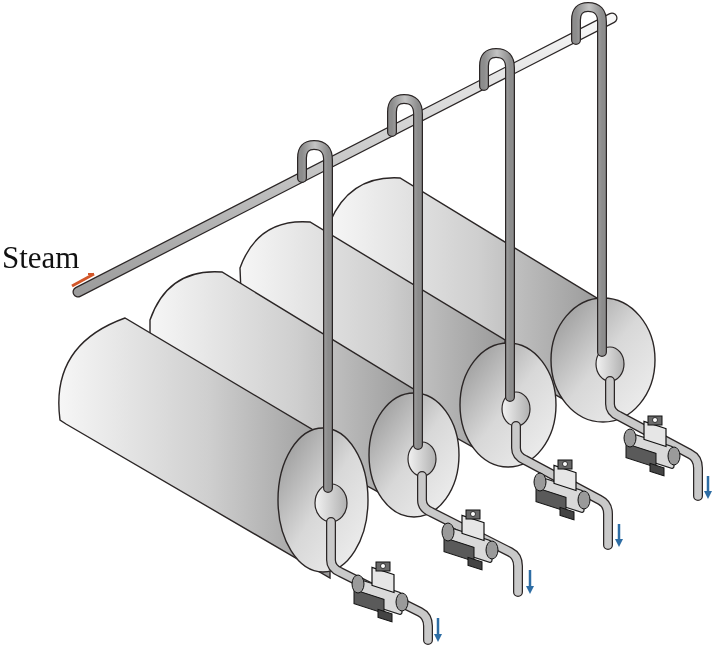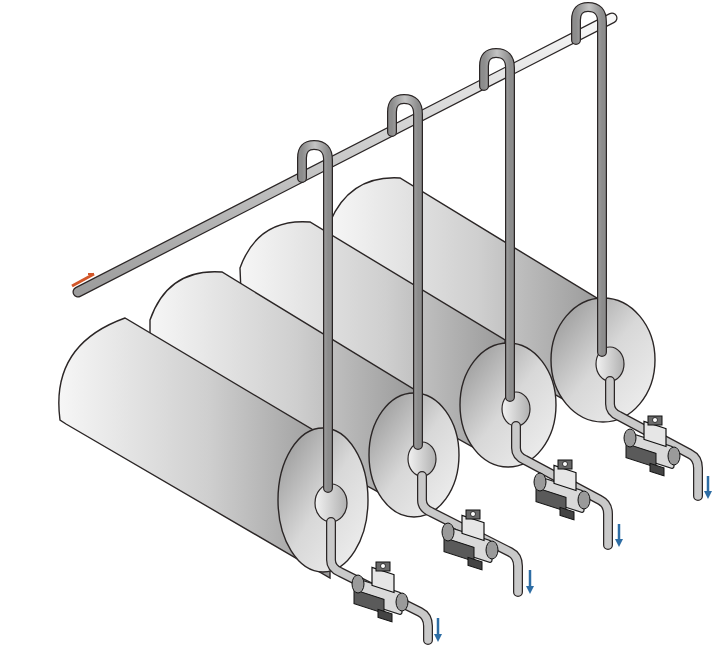--- a/index.html
+++ b/index.html
@@ -139,13 +139,14 @@
           <line x1="619" y1="524" x2="619" y2="541" stroke-width="2.5"></line>
           <path d="M615,539 L623,539 L619,547 Z" stroke="none"></path>
         </g>
     <g>
           <line x1="708" y1="476" x2="708" y2="493" stroke-width="2.5"></line>
           <path d="M704,491 L712,491 L708,499 Z" stroke="none"></path>
         </g>
   </g>
 </svg>
 
+<div class="label" style="left:2px;top:240px;">Steam</div>
 </div>
 
 </body></html>

